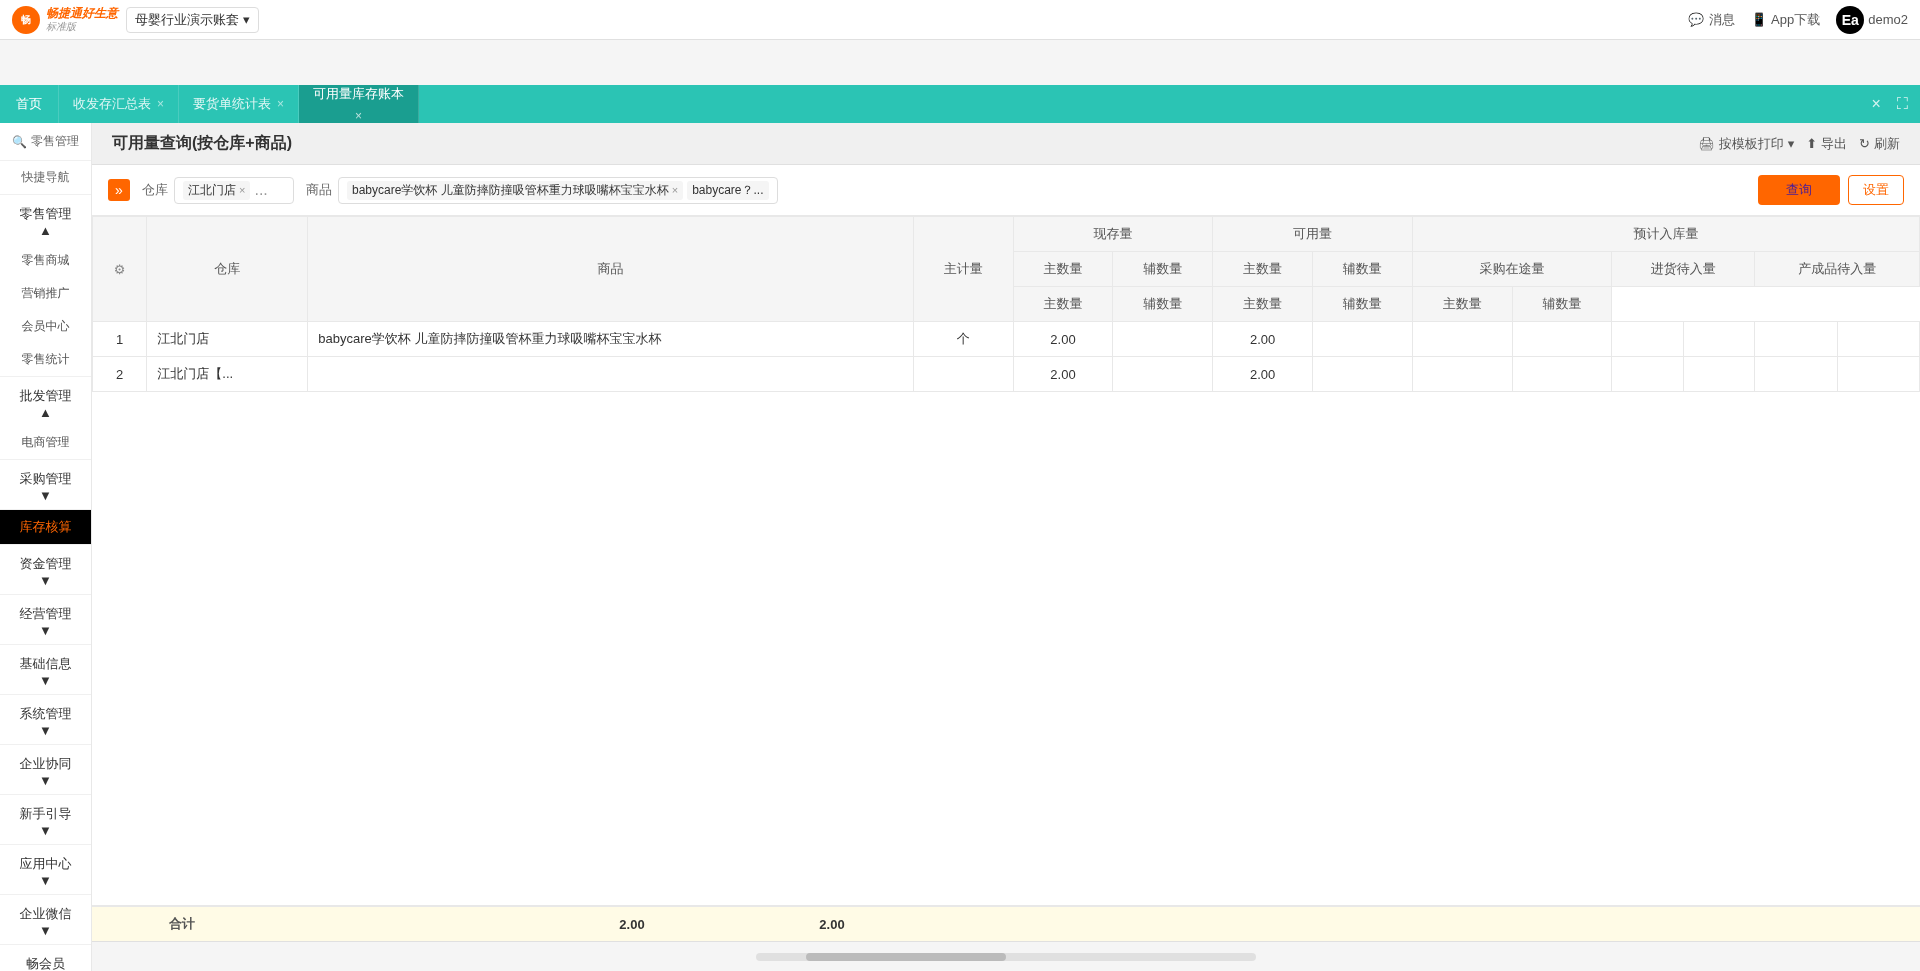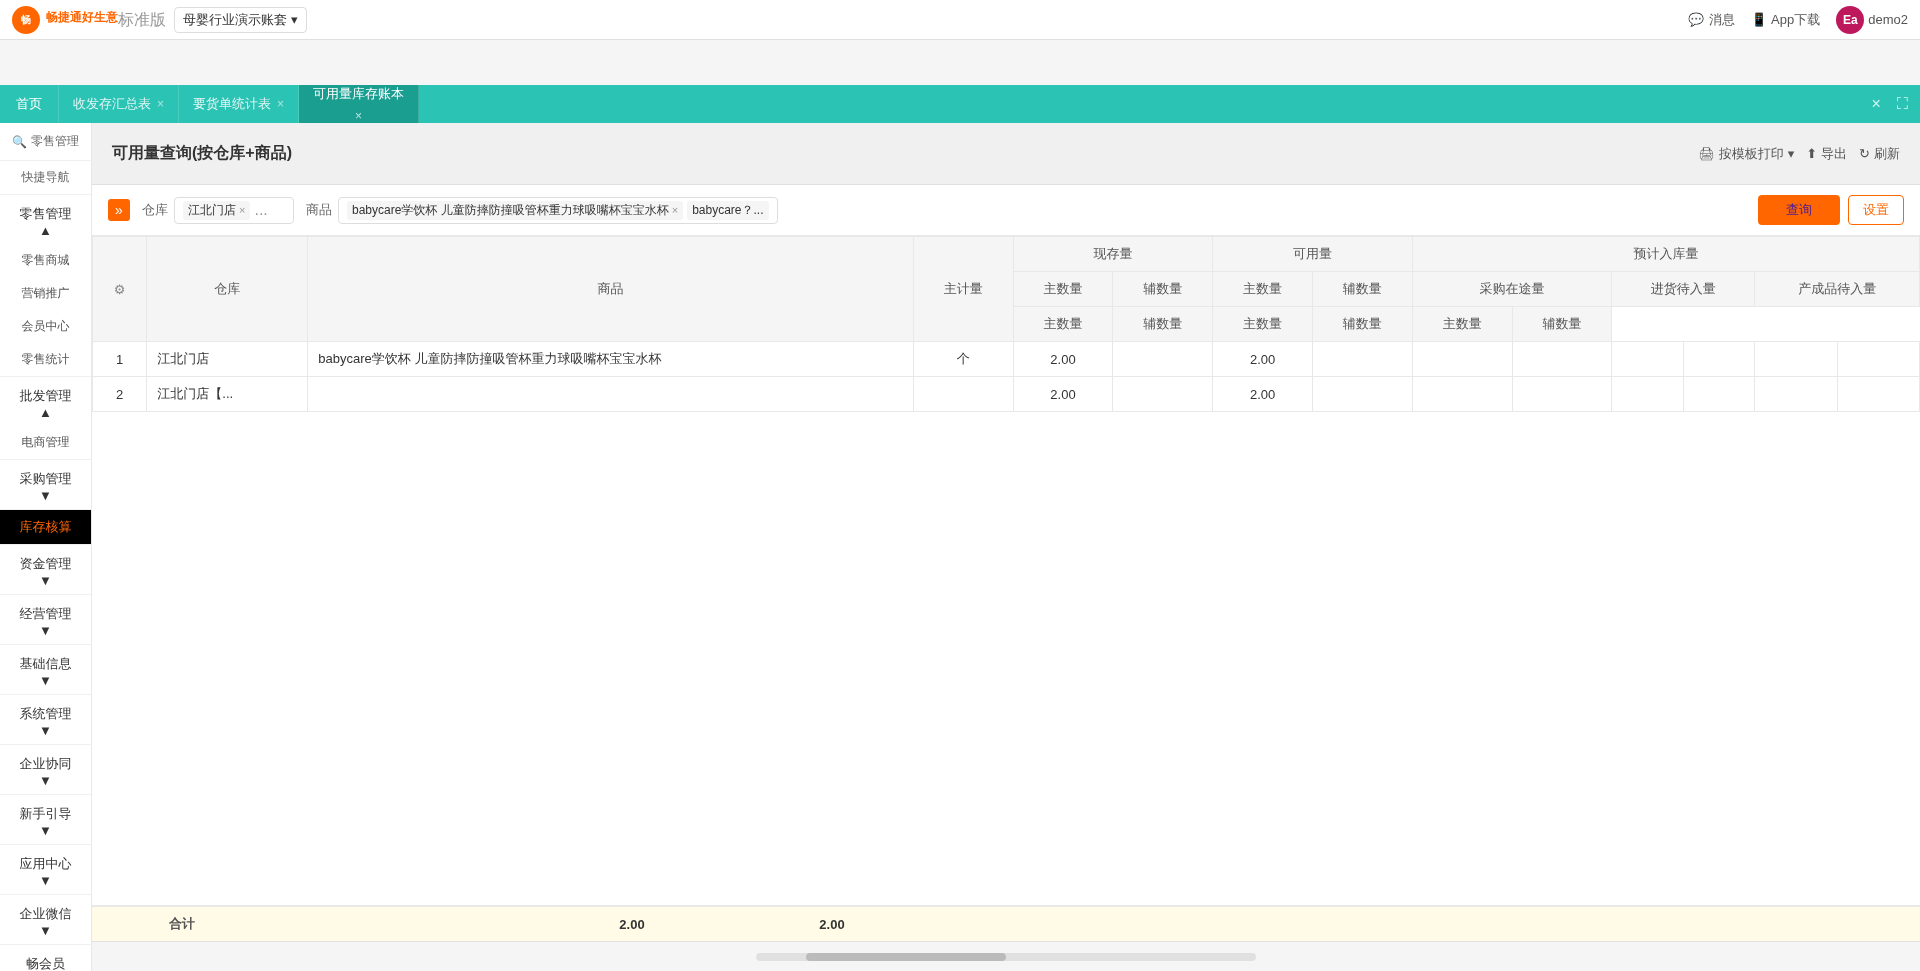--- a/index.html
+++ b/index.html
@@ -33,25 +33,26 @@
       border-radius: 50%;
       display: flex;
       align-items: center;
       justify-content: center;
       color: #fff;
       font-size: 10px;
       font-weight: bold;
     }
     .logo-text-block {
       display: flex;
-      flex-direction: row;
+      flex-direction: column;
       line-height: 1.2;
+      font-style: italic;
     }
     .logo-main { font-size: 12px; color: #ff6600; font-weight: bold; }
-    .logo-sub { font-size: 16px; color: #999; }
+    .logo-sub { font-size: 10px; color: #999; }
     .industry-selector {
       display: flex;
       align-items: center;
       gap: 4px;
       border: 1px solid #ddd;
       border-radius: 4px;
       padding: 3px 8px;
       cursor: pointer;
       font-size: 13px;
       color: #333;
@@ -67,26 +68,26 @@
       align-items: center;
       gap: 4px;
       cursor: pointer;
       color: #555;
       font-size: 13px;
     }
     .avatar {
       width: 28px;
       height: 28px;
       border-radius: 50%;
-      background: #be185d;
+      background: #000000;
       color: #fff;
       display: flex;
       align-items: center;
       justify-content: center;
-      font-size: 12px;
+      font-size: 14px;
       font-weight: bold;
     }
 
     
     .nav-tabs {
       height: 38px;
       background: #2bc4b4;
       display: flex;
       align-items: center;
       padding: 0 0 0 0;
@@ -210,21 +211,21 @@
     .content-area {
       flex: 1;
       display: flex;
       flex-direction: column;
       overflow: hidden;
     }
 
     
     .page-header {
       background: #f0f0f0;
-      padding: 20px 20px;
+      padding: 10px 20px;
       display: flex;
       align-items: center;
       justify-content: space-between;
       border-bottom: 1px solid #e0e0e0;
     }
     .page-title {
       font-size: 16px;
       font-weight: bold;
       color: #333;
     }

